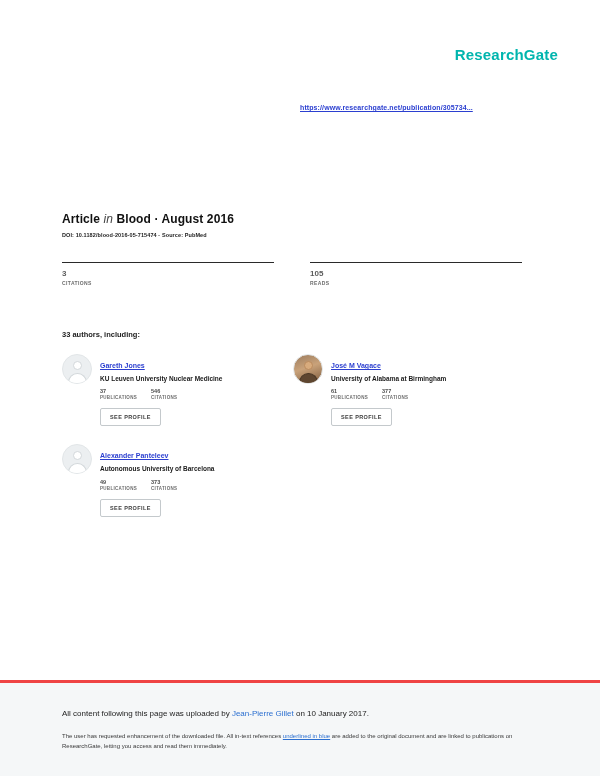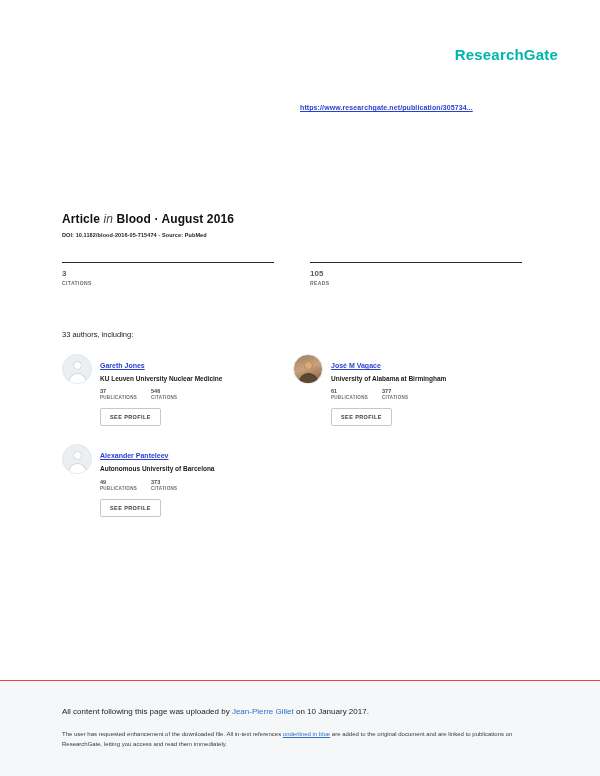--- a/index.html
+++ b/index.html
@@ -99,21 +99,21 @@
     letter-spacing: 0.4px;
     margin-top: 2px;
   }
 
   
   .authors-heading {
     position: absolute;
     top: 330px;
     left: 62px;
     font-size: 7.5px;
-    font-weight: normal;
+    font-weight: bold;
     color: #222222;
   }
   .authors {
     position: absolute;
     top: 354px;
     left: 62px;
     width: 462px;
   }
   .author-grid {
     display: flex;
@@ -224,21 +224,21 @@
   }
 
   
   .footer {
     position: absolute;
     left: 0;
     right: 0;
     bottom: 0;
     height: 96px;
     background: #f5f7f8;
-    border-top: 1px solid #ef4444;
+    border-top: 3px solid #ef4444;
     padding: 26px 62px 0 62px;
     box-sizing: border-box;
   }
   .footer-main {
     font-size: 8px;
     color: #222222;
   }
   .footer-main a, .link {
     color: #2b6fd0;
     text-decoration: none;

